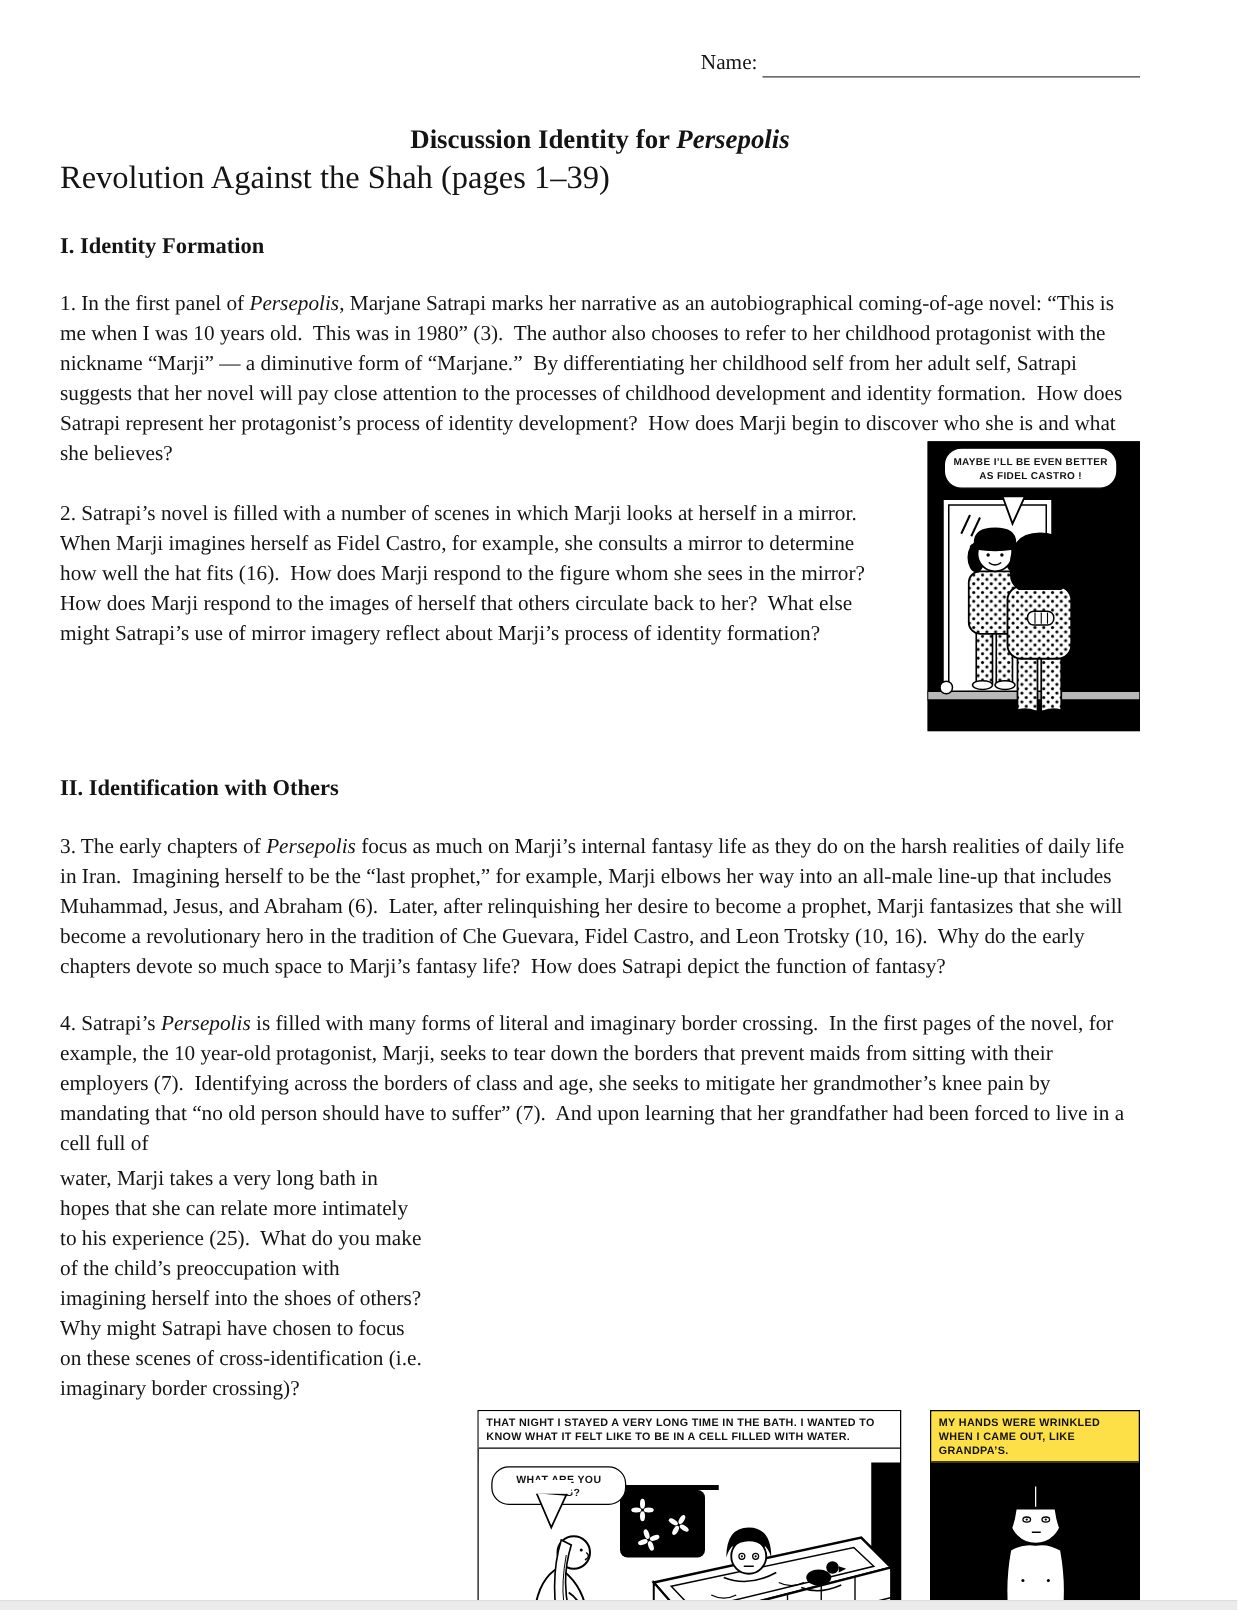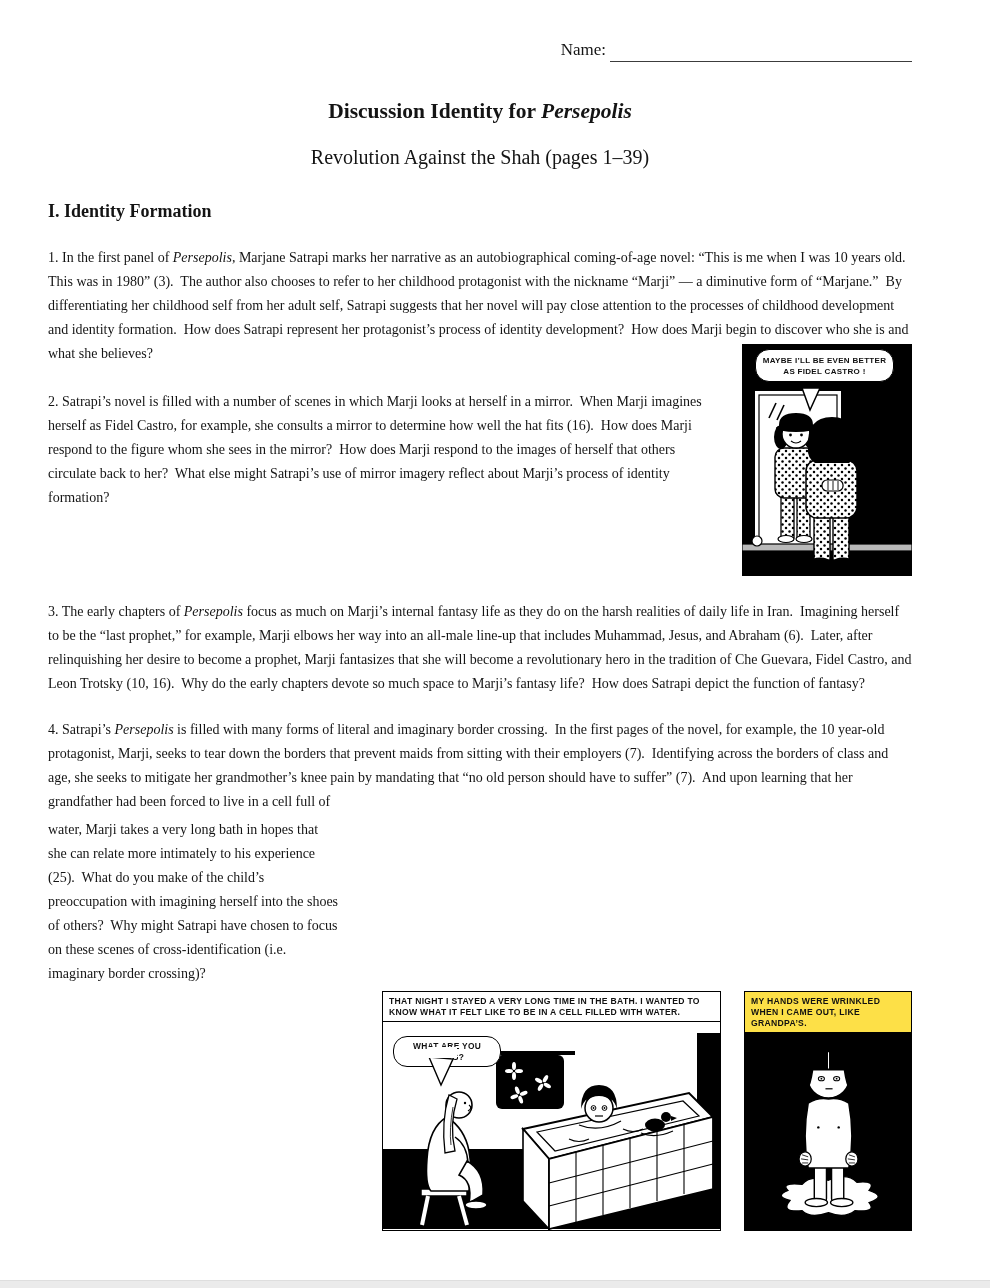--- a/index.html
+++ b/index.html
@@ -6,25 +6,25 @@
   body{
     width:990px;height:1288px;position:relative;overflow:hidden;
     background:#ffffff;color:#141414;
     font-family:"Liberation Serif",serif;
   }
   .doc{padding:38px 78px 0 48px;}
   
   .name-row{text-align:right;font-size:17px;line-height:24px;}
   .name-line{display:inline-block;width:302px;height:18px;border-bottom:1.6px solid #3c3c3c;margin-left:4px;vertical-align:bottom;}
   .title{margin-top:36px;text-align:center;font-size:21.5px;font-weight:bold;line-height:26px;}
-  .subtitle{margin-top:20px;text-align:center;font-size:20px;line-height:26px;}
+  .subtitle{margin-top:5px;font-size:26px;line-height:26px;}
   
   .sec-heading{font-size:18px;font-weight:bold;line-height:22px;margin:30px 0 0 0;}
   .sec-heading.second{margin-top:34px;}
-  .para{font-size:14px;line-height:24px;margin:24px 0 0 0;white-space:pre-wrap;}
+  .para{font-size:17px;line-height:24px;margin:24px 0 0 0;white-space:pre-wrap;}
   .q2-row{display:flex;margin-top:24px;}
   .q2-col{flex:1 1 auto;margin:0 26px 0 0;}
   .q4-part1{margin-top:22px;}
   .q4-row{display:flex;margin-top:4px;flex-direction:column;}
   .q4-col{width:292px;flex:none;margin:0;}
   
   .comic-lettering{font-family:"Liberation Sans",sans-serif;font-weight:bold;letter-spacing:.3px;color:#111;}
   .mirror-panel{flex:none;width:170px;height:232px;margin-top:-46px;position:relative;background:#000;}
   .mirror-panel .bubble{
     position:absolute;top:5px;left:13px;right:18px;z-index:2;
@@ -116,20 +116,21 @@
           <line x1="86" y1="137" x2="86" y2="146" stroke="#000" stroke-width="0.9"></line>
           <line x1="91" y1="137" x2="91" y2="146" stroke="#000" stroke-width="0.9"></line>
           <line x1="96" y1="137" x2="96" y2="146" stroke="#000" stroke-width="0.9"></line>
           <path d="M66,104 Q64,73 90,73 Q116,73 114,104 Q115,114 107,119 L73,119 Q65,114 66,104 Z" fill="#000"></path>
         </g>
         <polygon points="60,44 68,66 78,44" fill="#fff" stroke="#000" stroke-width="1.5"></polygon>
       </svg>
     </div>
   </div>
 
+  <div class="sec-heading second">II. Identification with Others</div>
 
   <p class="para"><span>3. The early chapters of </span><i>Persepolis</i><span> focus as much on Marji’s internal fantasy life as they do on the harsh realities of daily life in Iran.  Imagining herself to be the “last prophet,” for example, Marji elbows her way into an all-male line-up that includes Muhammad, Jesus, and Abraham (6).  Later, after relinquishing her desire to become a prophet, Marji fantasizes that she will become a revolutionary hero in the tradition of Che Guevara, Fidel Castro, and Leon Trotsky (10, 16).  Why do the early chapters devote so much space to Marji’s fantasy life?  How does Satrapi depict the function of fantasy?</span></p>
 
   <p class="para q4-part1"><span>4. Satrapi’s </span><i>Persepolis</i><span> is filled with many forms of literal and imaginary border crossing.  In the first pages of the novel, for example, the 10 year-old protagonist, Marji, seeks to tear down the borders that prevent maids from sitting with their employers (7).  Identifying across the borders of class and age, she seeks to mitigate her grandmother’s knee pain by mandating that “no old person should have to suffer” (7).  And upon learning that her grandfather had been forced to live in a cell full of</span></p>
 
   <div class="q4-row">
     <p class="para q4-col">water, Marji takes a very long bath in hopes that she can relate more intimately to his experience (25).  What do you make of the child’s preoccupation with imagining herself into the shoes of others?  Why might Satrapi have chosen to focus on these scenes of cross-identification (i.e. imaginary border crossing)?</p>
 
     <div class="comic-strip">
 

